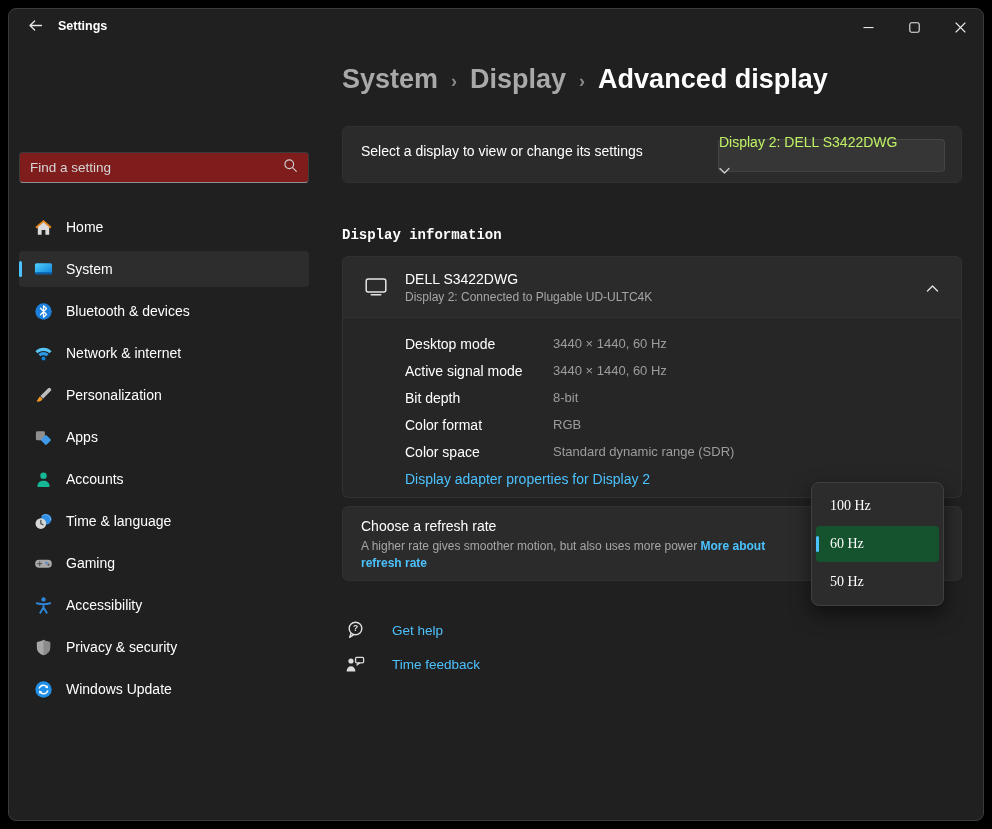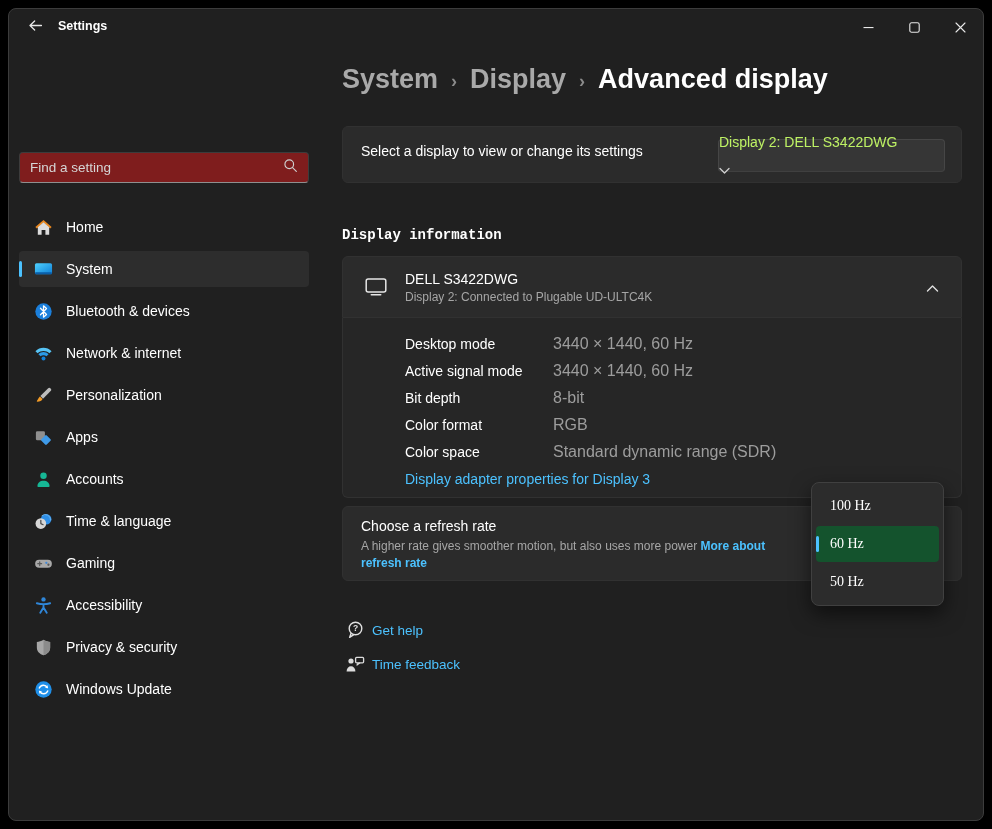--- a/index.html
+++ b/index.html
@@ -58,29 +58,29 @@
   .section-title { position:absolute; left:0; top:178px; font-size:14px; font-weight:700; color:#fff;font-family:Liberation Mono, monospace; }
   .expander-header { top:207px; height:62px; border-radius:6px 6px 0 0; display:flex; align-items:center; }
   .expander-header .device-icon { margin-left:21px; width:24px; display:flex; }
   .expander-text { margin-left:17px; }
   .device-name { font-size:14px; color:#fff; }
   .device-sub { font-size:12px; color:#a6a6a6; margin-top:3px; }
   .expander-chevron { position:absolute; right:22px; top:22px; cursor:pointer; }
   .expander-body { top:269px; height:180px; border-top:none; border-radius:0 0 6px 6px; background:#262626; padding-top:12px; }
   .prop-row { position:relative; height:27px; display:flex; align-items:center; }
   .prop-label { position:absolute; left:62px; font-size:14px; color:#fff; }
-  .prop-value { position:absolute; left:210px; font-size:16px; color:#9d9d9d; }
+  .prop-value { position:absolute; left:210px; font-size:13px; color:#9d9d9d; }
   .adapter-link { position:absolute; left:62px; font-size:14px; color:#4cc2ff; cursor:pointer; }
   .refresh-card { top:457px; height:75px; padding:11px 16px 0 18px; }
   .refresh-title { font-size:14px; color:#fff; }
   .refresh-desc { width:420px; font-size:12px; color:#a6a6a6; line-height:17px; margin-top:4px; }
   .refresh-desc a { color:#4cc2ff; font-weight:700; text-decoration:none; cursor:pointer; }
   .footer-link { position:absolute; display:flex; align-items:center; cursor:pointer; }
   .footer-link .f-icon { width:22px; display:flex; justify-content:center; }
-  .footer-link .f-label { margin-left:6px; font-size:13.5px; color:#4cc2ff; }
+  .footer-link .f-label { margin-left:26px; font-size:13.5px; color:#4cc2ff; }
   .get-help { left:2px; top:571px; }
   .give-feedback { left:2px; top:605px; }
   
   .menu {
     position:absolute; left:802px; top:473px; width:133px; padding:5px 4px;
     background:#2c2c2c; border:1px solid #404040; border-radius:8px;
     box-shadow:0 8px 20px rgba(0,0,0,0.55); z-index:10;font-family:Liberation Serif, serif;
   }
   .menu-item {
     position:relative; height:36px; margin-bottom:2px; display:flex; align-items:center;
@@ -333,21 +333,21 @@
       </div>
       <div class="prop-row">
         <span class="prop-label">Color format</span>
         <span class="prop-value">RGB</span>
       </div>
       <div class="prop-row">
         <span class="prop-label">Color space</span>
         <span class="prop-value">Standard dynamic range (SDR)</span>
       </div>
       <div class="prop-row">
-        <span class="adapter-link">Display adapter properties for Display 3</span>
+        <span class="adapter-link">Display adapter properties for Display 2</span>
       </div>
     </div>
 
     <div class="card refresh-card">
       <div class="refresh-title">Choose a refresh rate</div>
       <div class="refresh-desc"><span>A higher rate gives smoother motion, but also uses more power</span> <a>More about refresh rate</a></div>
     </div>
 
     <div class="footer-link get-help">
       <span class="f-icon">

